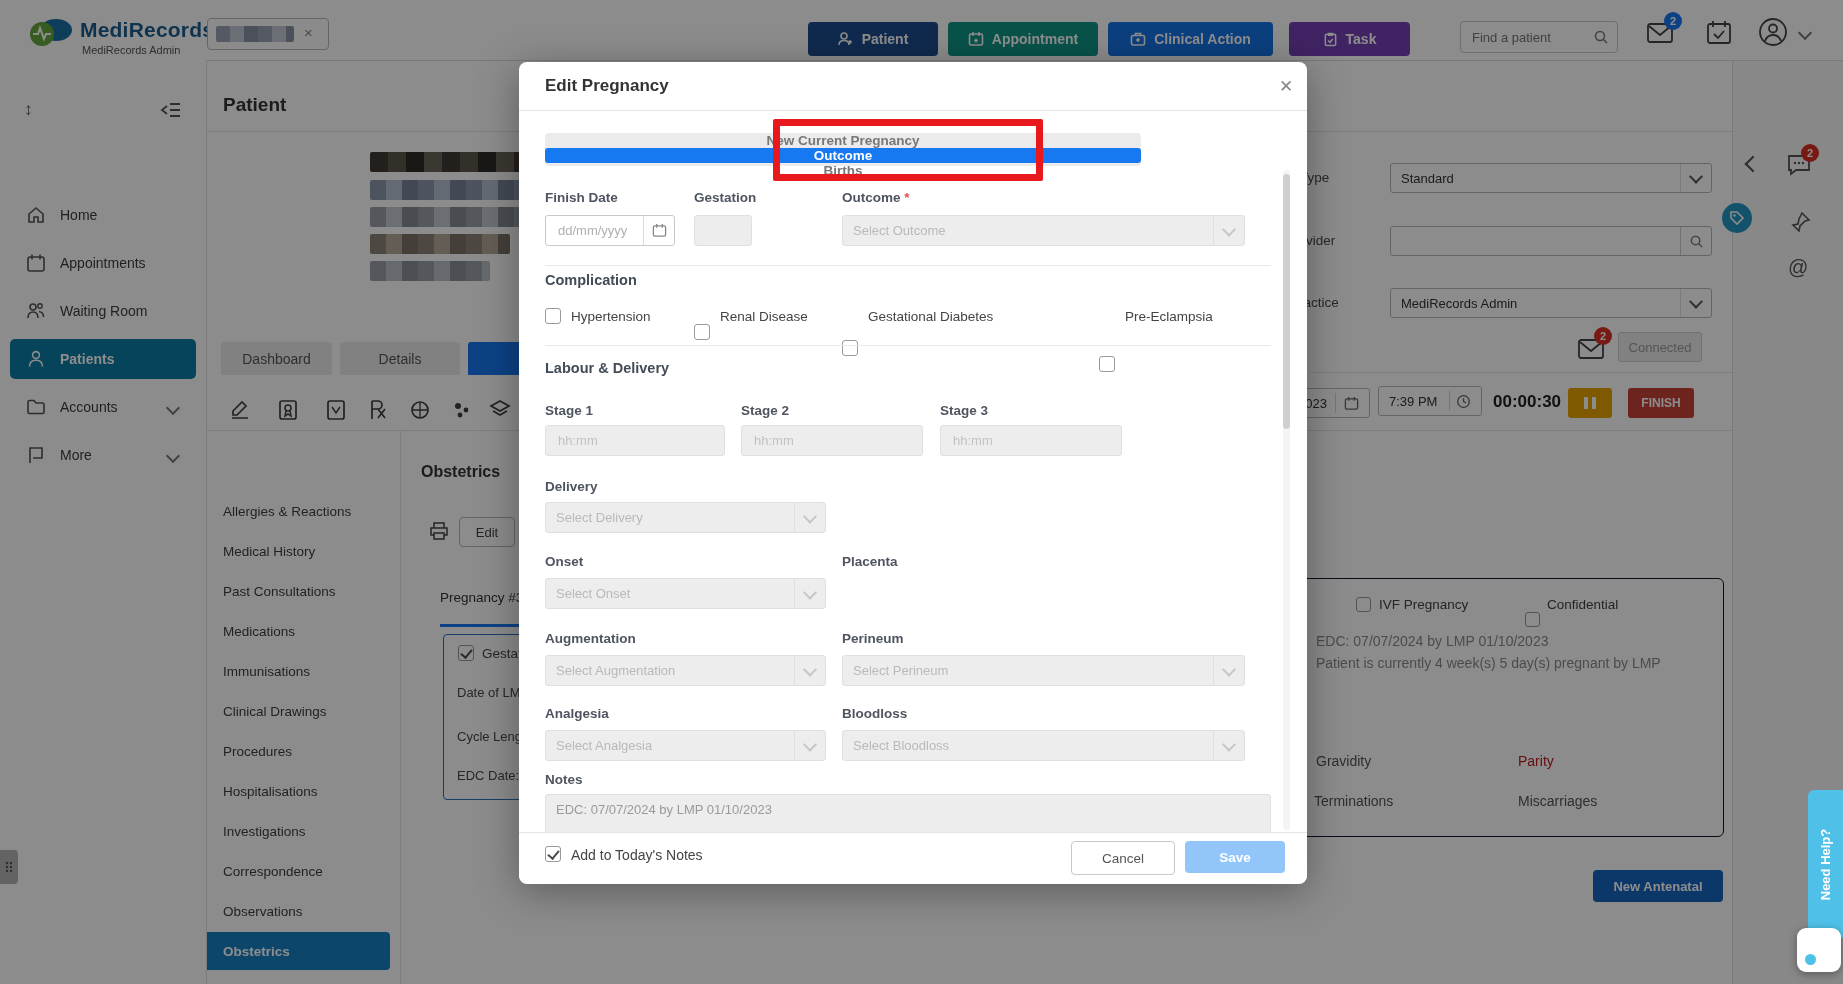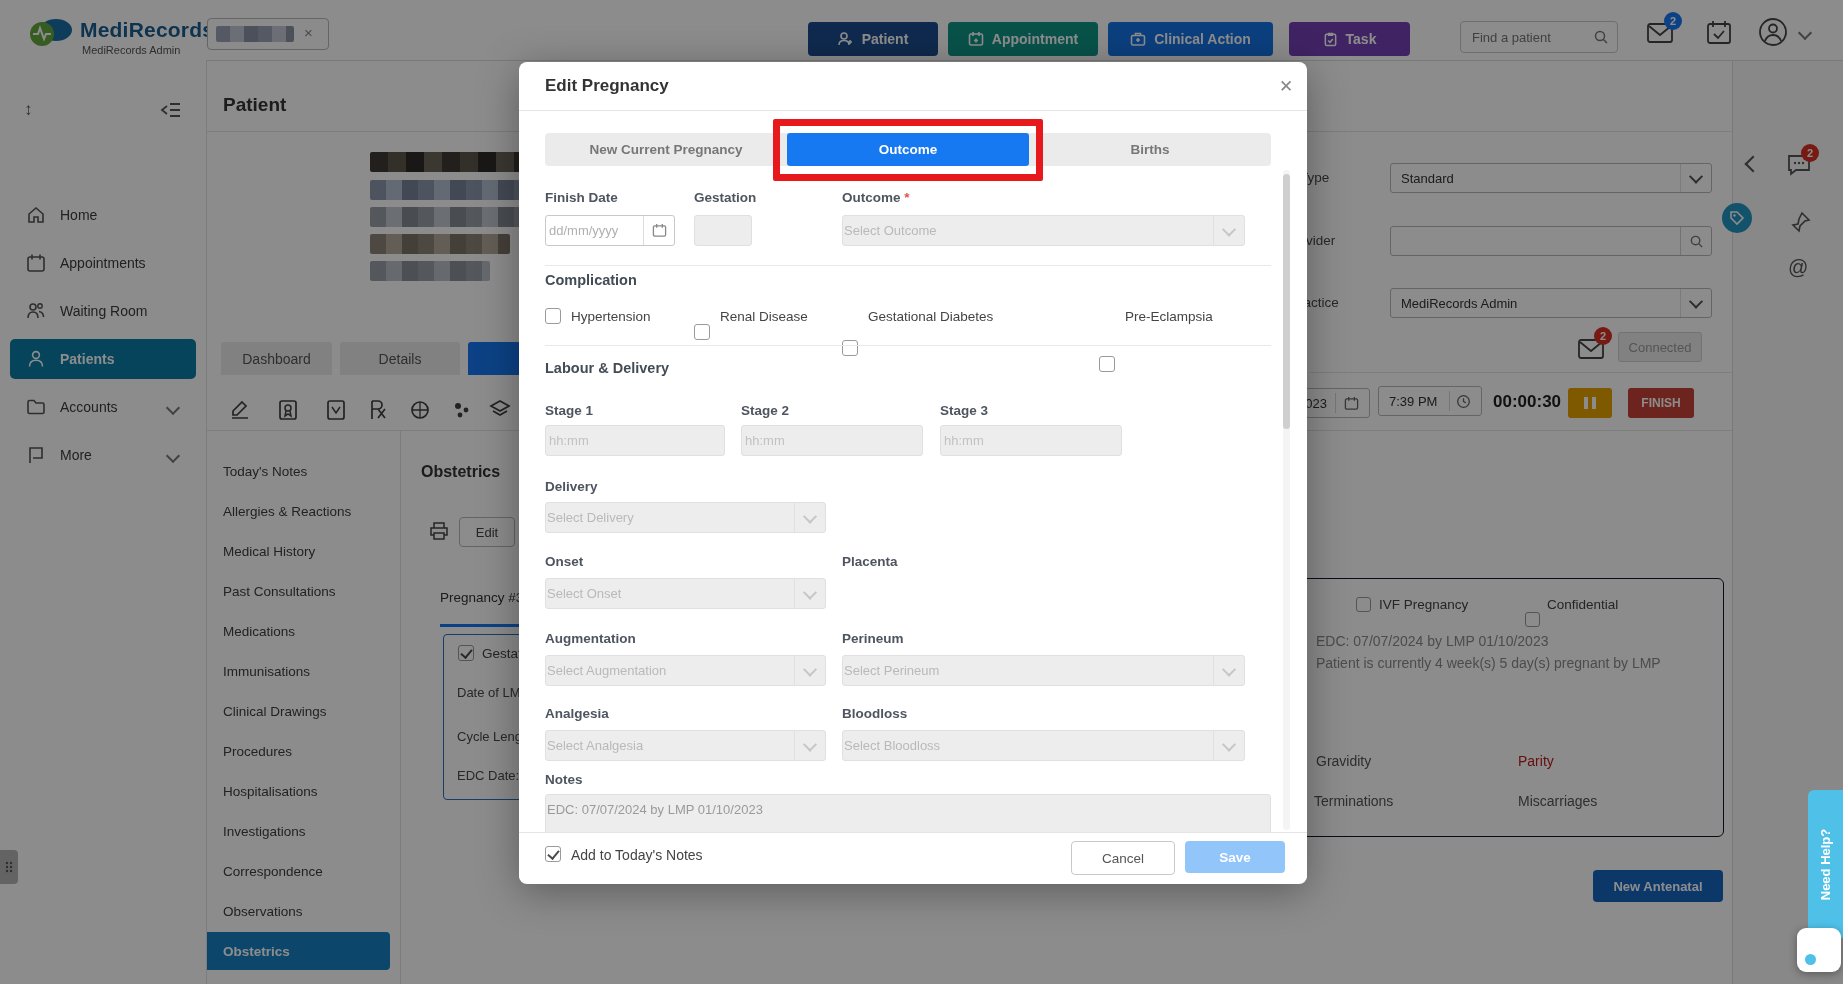--- a/index.html
+++ b/index.html
@@ -44,21 +44,21 @@
   .menuitem.active{width:184px;background:#1681c4;color:#fff;border-radius:0 4px 4px 0;font-weight:bold;}
   .obhead{left:421px;top:463px;font-size:16px;font-weight:bold;color:#333;}
   .editbtn{left:459px;top:517px;width:54px;height:28px;border:1px solid #b9b9b9;border-radius:4px;background:#fff;
            font-size:13px;color:#444;display:flex;align-items:center;justify-content:center;}
   .pregtab{left:440px;top:590px;font-size:13.5px;color:#333;}
   .pregcard{left:443px;top:634px;width:200px;height:164px;border:1px solid #2a6fc0;border-radius:4px;background:#fff;}
   .cardrow{left:456px;font-size:13px;color:#4a4a4a;}
   
   .flabel{font-size:13.5px;font-weight:600;color:#4e5560;}
   .field{box-sizing:border-box;height:31px;border:1px solid #c9c9c9;border-radius:3px;background:#fff;font-size:13px;color:#444;
-         display:flex;align-items:center;padding:0 1px;}
+         display:flex;align-items:center;padding:0 10px;}
   .field.dis{background:#ededed;border-color:#e0e0e0;color:#c2c2c2;}
   .selchev{position:absolute;right:0;top:0;width:30px;height:29px;border-left:1px solid #e0e0e0;display:flex;align-items:center;justify-content:center;}
   .selchev .chev{border-color:#c6c6c6;transform:rotate(45deg) translate(-1px,-1px);}
   .cbox{width:16px;height:16px;border:1px solid #9a9a9a;border-radius:3px;background:#fff;box-sizing:border-box;position:relative;}
   .cbox.checked::after{content:"";position:absolute;left:4px;top:1px;width:5px;height:9px;border-right:2px solid #4a4a4a;border-bottom:2px solid #4a4a4a;transform:rotate(40deg);}
   .clabel{font-size:13.5px;color:#444;}
   
   .rlabel{font-size:13.5px;color:#4a4a4a;}
   .rfield{box-sizing:border-box;height:30px;border:1px solid #b9b9b9;border-radius:3px;background:#fff;font-size:13px;color:#333;
           display:flex;align-items:center;padding:0 10px;}
@@ -66,21 +66,21 @@
   .railic{color:#555;}
   .helptab{left:1808px;top:790px;width:35px;height:148px;background:#4fc1e9;border-radius:6px 0 0 6px;z-index:120;
            display:flex;align-items:center;justify-content:center;}
   .helptxt{transform:rotate(-90deg);white-space:nowrap;color:#fff;font-weight:bold;font-size:13px;}
   .chatw{left:1797px;top:928px;width:44px;height:44px;background:#fff;border-radius:9px;z-index:120;box-shadow:0 2px 8px rgba(0,0,0,.35);}
   
   .dim{left:0;top:0;width:1843px;height:984px;background:rgba(0,0,0,.45);z-index:50;}
   .modal{left:519px;top:62px;width:788px;height:821px;background:#fff;border-radius:8px;z-index:100;box-shadow:0 8px 40px rgba(0,0,0,.35);}
   .mtitle{left:26px;top:14px;font-size:17px;font-weight:600;color:#333;}
   .mclose{left:760px;top:14px;font-size:17px;color:#888;}
-  .tabsbar{left:26px;top:71px;width:726px;height:33px;background:#ebebeb;border-radius:4px;display:flex;}
+  .tabsbar{left:26px;top:71px;width:596px;height:33px;background:#ebebeb;border-radius:4px;display:flex;flex-direction:column;}
   .mtab{flex:1;display:flex;align-items:center;justify-content:center;font-size:13.5px;font-weight:600;color:#777;}
   .mtab.active{background:#1779f2;color:#fff;border-radius:3px;font-weight:bold;}
   .hl{left:254px;top:57px;width:270px;height:62px;border:7px solid #e8191d;border-radius:2px;z-index:10;box-sizing:border-box;}
   .msec,.mseclbl{font-size:14.5px;font-weight:600;color:#424c57;}
   .mdiv{left:26px;width:726px;height:1px;background:#e9e9e9;}
   .ph{color:#b9b9b9;}
   .finput{border:0;outline:0;background:transparent;font-family:inherit;font-size:13px;color:#444;width:100%;}
   .finput::placeholder{color:#b0b0b0;}
   .dinput::placeholder{color:#c2c2c2;}
   .sbtrack{left:764px;top:108px;width:7px;height:660px;background:#f4f4f4;border-radius:4px;}
@@ -256,21 +256,20 @@
       <circle cx="16" cy="12" r="2.4" fill="#3f3f3f"></circle>
       <circle cx="10" cy="17" r="2.4" fill="#3f3f3f"></circle>
     </svg>
   <svg class="abs tool" style="left:488px" viewBox="0 0 24 24">
       <path d="M12 3l9 5-9 5-9-5zM5 13l7 4 7-4" fill="none" stroke="#3f3f3f" stroke-width="1.7"></path>
     </svg>
 
   <div class="abs hdiv" style="left:206px;top:430px;width:1526px"></div>
   <div class="abs" style="left:400px;top:430px;width:1px;height:554px;background:#e3e3e3"></div>
 
-  <div class="abs menuitem" style="top:452px">Today's Notes</div>
   <div class="abs menuitem" style="top:492px">Allergies &amp; Reactions</div>
   <div class="abs menuitem" style="top:532px">Medical History</div>
   <div class="abs menuitem" style="top:572px">Past Consultations</div>
   <div class="abs menuitem" style="top:612px">Medications</div>
   <div class="abs menuitem" style="top:652px">Immunisations</div>
   <div class="abs menuitem" style="top:692px">Clinical Drawings</div>
   <div class="abs menuitem" style="top:732px">Procedures</div>
   <div class="abs menuitem" style="top:772px">Hospitalisations</div>
   <div class="abs menuitem" style="top:812px">Investigations</div>
   <div class="abs menuitem" style="top:852px">Correspondence</div>

